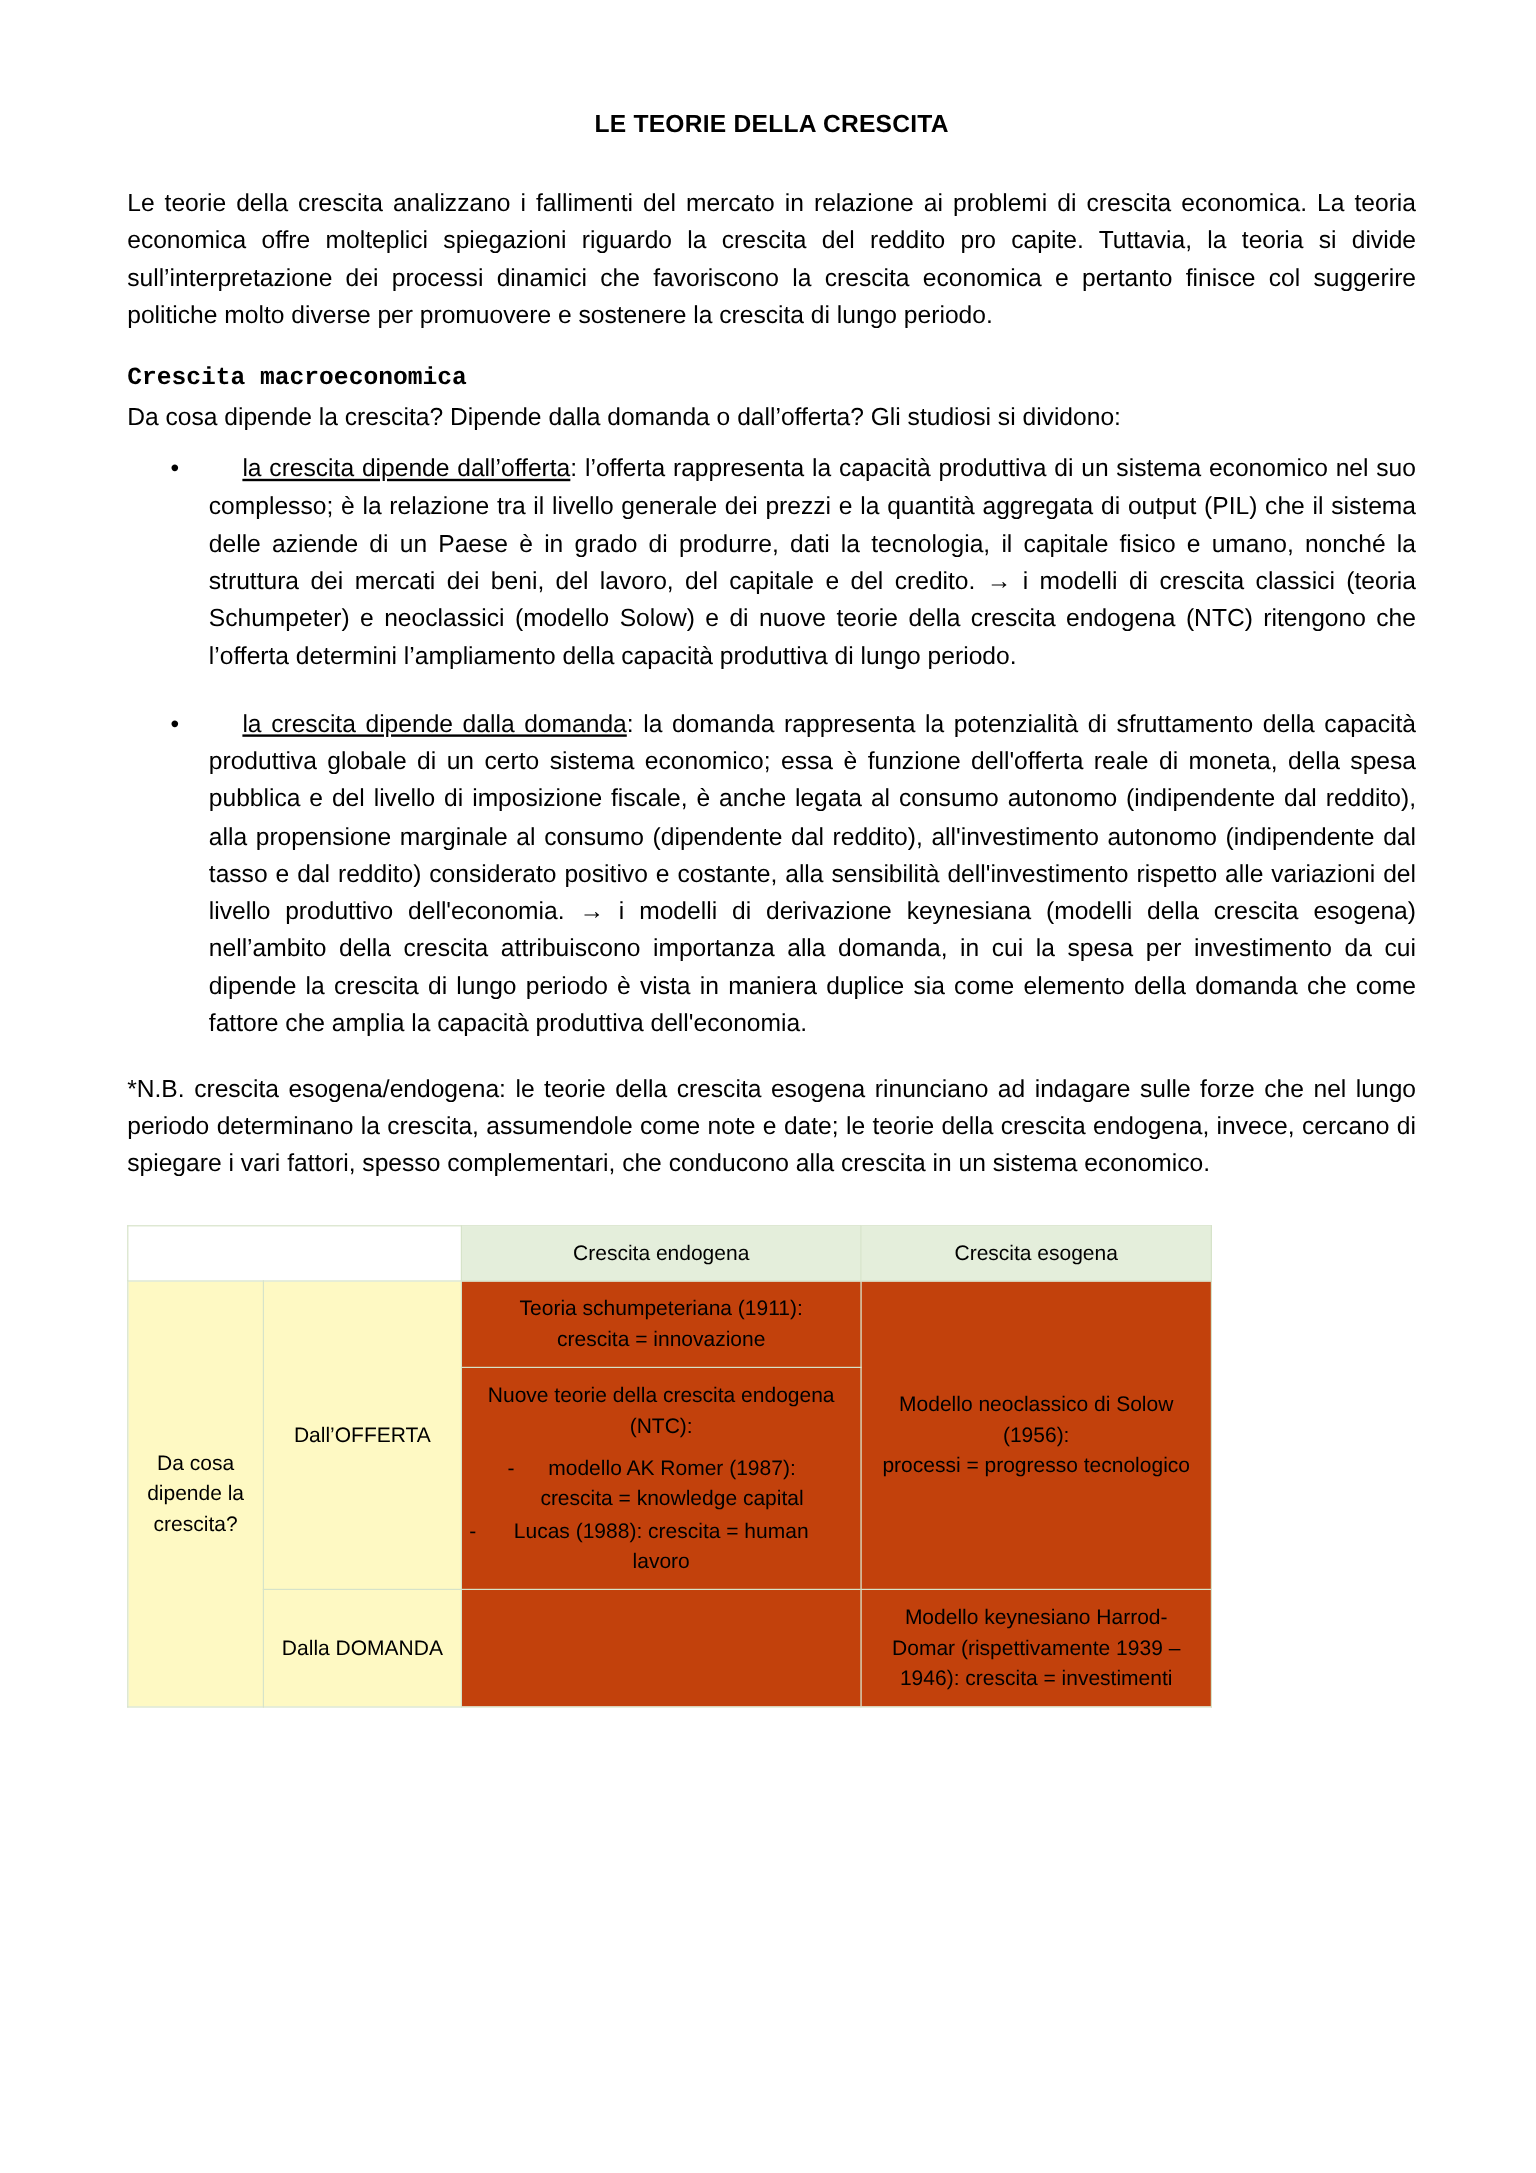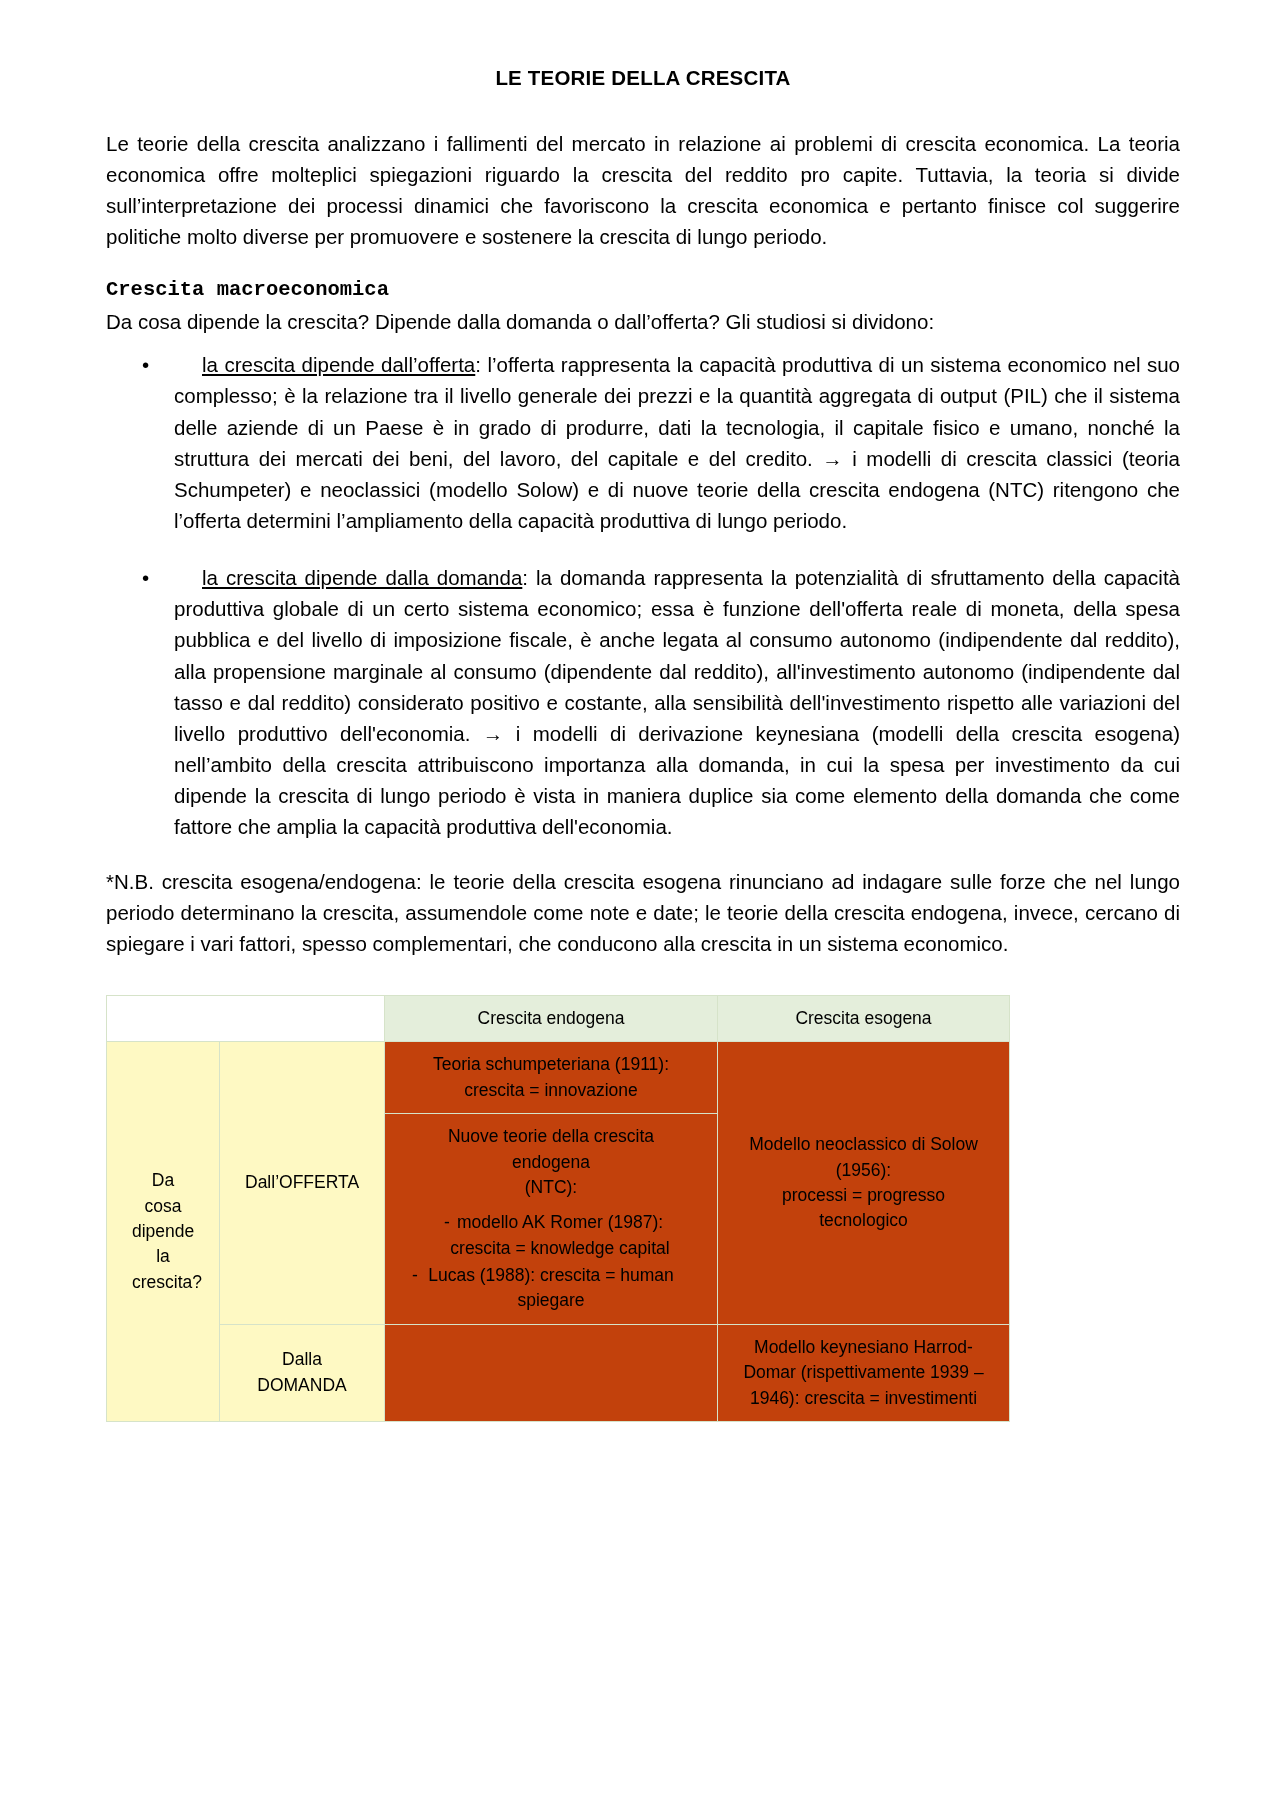--- a/index.html
+++ b/index.html
@@ -21,21 +21,21 @@
     box-sizing: border-box;
     padding: 62px 100px 40px 106px;
     background: #ffffff;
     position: relative;
   }
   .doc-title {
     text-align: center;
     font-size: 20.5px;
     font-weight: bold;
     letter-spacing: 0.2px;
-    margin: 2px 0 0 0;
+    margin: 28px 0 0 0;
     line-height: 1.35;
   }
   p.body-text {
     font-size: 20.5px;
     line-height: 1.52;
     text-align: justify;
     margin: 0;
     hyphens: none;
   }
   .gap-lg { height: 36px; }
@@ -80,21 +80,21 @@
     width: 903px;
     margin-top: 36px;
     table-layout: fixed;
     font-size: 17.5px;
     line-height: 1.45;
   }
   table.growth-table td {
     border: 1px solid #d6e3c9;
     vertical-align: middle;
     text-align: center;
-    padding: 10px 25px;
+    padding: 10px 4px;
   }
   td.blank-corner {
     background: #ffffff;
     border-left: 1px solid #d6e3c9;
     border-top: 1px solid #d6e3c9;
     border-bottom: 1px solid #d6e3c9;
     border-right: 1px solid #d6e3c9;
   }
   td.hdr {
     background: #e4eedb;
@@ -192,21 +192,21 @@
           <div>(NTC):</div>
           <ul class="sub-list">
             <li class="sub-item-1">
               <span class="dash">-</span>
               <span>modello AK Romer (1987):</span>
               <div>crescita = knowledge capital</div>
             </li>
             <li class="sub-item-2">
               <span class="dash">-</span>
               <span>Lucas (1988): crescita = human</span>
-              <div>spiegare</div>
+              <div>lavoro</div>
             </li>
           </ul>
         </td>
       </tr>
 
       <tr></tr>
 
       <tr>
         <td class="rowhdr">Dalla DOMANDA</td>
         <td class="cell"></td>

